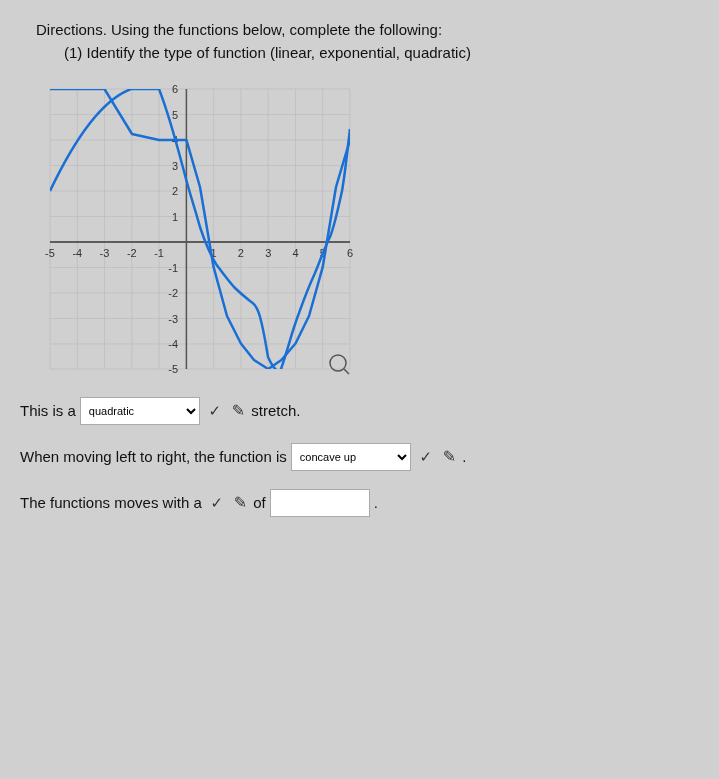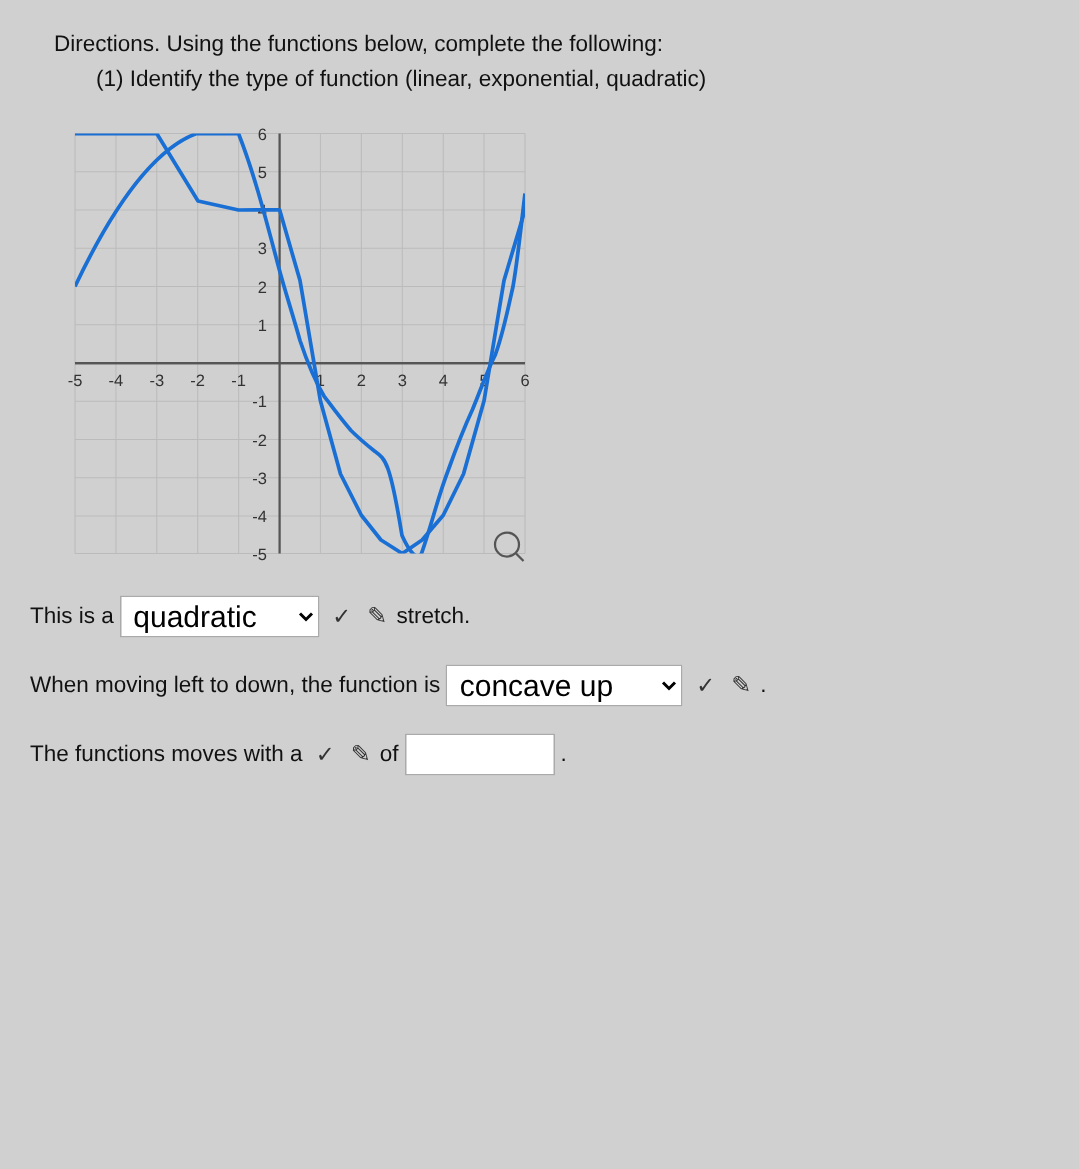--- a/index.html
+++ b/index.html
@@ -42,21 +42,21 @@
       display: flex;
       align-items: center;
       flex-wrap: wrap;
       gap: 4px;
       line-height: 1.7;
     }
     .answer-row select {
       border: 1px solid #aaa;
       background: #fff;
       padding: 2px 4px;
-      font-size: 20px;
+      font-size: 11px;
       height: 28px;
       min-width: 120px;
     }
     .check-btn {
       display: inline-flex;
       align-items: center;
       justify-content: center;
       width: 22px;
       height: 22px;
       border: none;
@@ -220,21 +220,21 @@
     <option>exponential</option>
   </select>
   <button class="check-btn" title="Check">✓</button>
   <button class="edit-btn" title="Edit">
     <span class="pencil-icon">✎</span>
   </button>
   <span class="inline-text">stretch.</span>
 </div>
 
 <div class="answer-row">
-  <span class="inline-text">When moving left to down, the function is</span>
+  <span class="inline-text">When moving left to right, the function is</span>
   <select>
     <option>concave up</option>
     <option>increasing</option>
     <option>decreasing</option>
     <option>concave down</option>
   </select>
   <button class="check-btn" title="Check">✓</button>
   <button class="edit-btn" title="Edit">
     <span class="pencil-icon">✎</span>
   </button>

